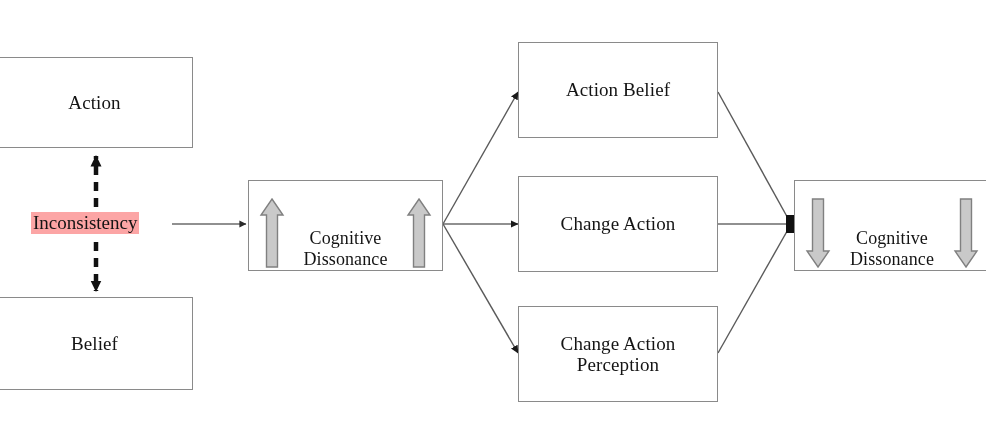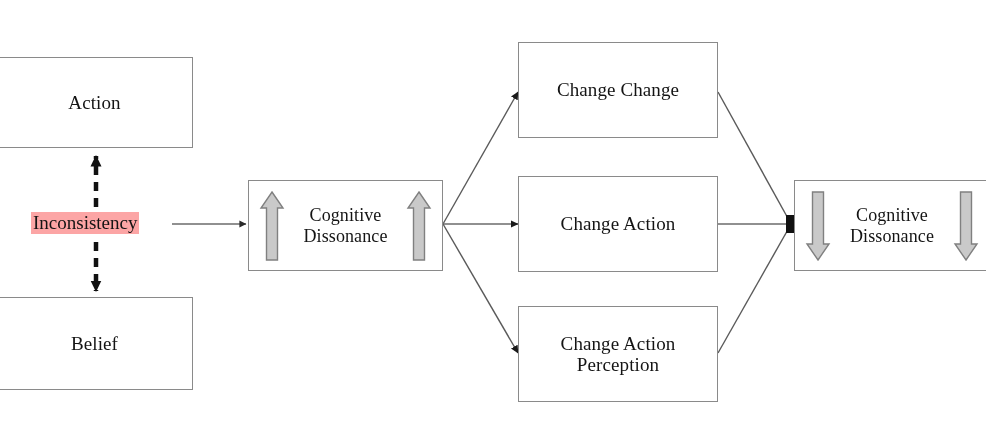--- a/index.html
+++ b/index.html
@@ -38,21 +38,21 @@
     text-align: center;
     color: #141414;
     font-size: 19px;
     line-height: 1.12;
     letter-spacing: 0.1px;
     white-space: pre-line;
   }
   .cd-box {
     display: flex;
     flex-direction: row;
-    align-items: center;
+    align-items: flex-end;
     justify-content: space-between;
     padding: 0 10px;
   }
   .cd-box .node-label {
     flex: 1 1 auto;
     font-size: 18px;
     line-height: 1.16;
   }
   .gray-arrow {
     flex: 0 0 auto;
@@ -140,21 +140,21 @@
       <path d="M13,3 L24,19 L18.5,19 L18.5,71 L7.5,71 L7.5,19 L2,19 Z" fill="#c9c9c9" stroke="#808080" stroke-width="1.4" stroke-linejoin="miter"></path>
     </svg>
     <span class="node-label">Cognitive
 Dissonance</span>
     <svg class="gray-arrow" viewBox="0 0 26 74" xmlns="http://www.w3.org/2000/svg">
       <path d="M13,3 L24,19 L18.5,19 L18.5,71 L7.5,71 L7.5,19 L2,19 Z" fill="#c9c9c9" stroke="#808080" stroke-width="1.4" stroke-linejoin="miter"></path>
     </svg>
   </div>
 
   <div class="node-box" style="left:518px; top:42px; width:200px; height:96px;">
-    <span class="node-label">Change Change</span>
+    <span class="node-label">Action Belief</span>
   </div>
 
   <div class="node-box" style="left:518px; top:176px; width:200px; height:96px;">
     <span class="node-label">Change Action</span>
   </div>
 
   <div class="node-box" style="left:518px; top:306px; width:200px; height:96px;">
     <span class="node-label">Change Action
 Perception</span>
   </div>

